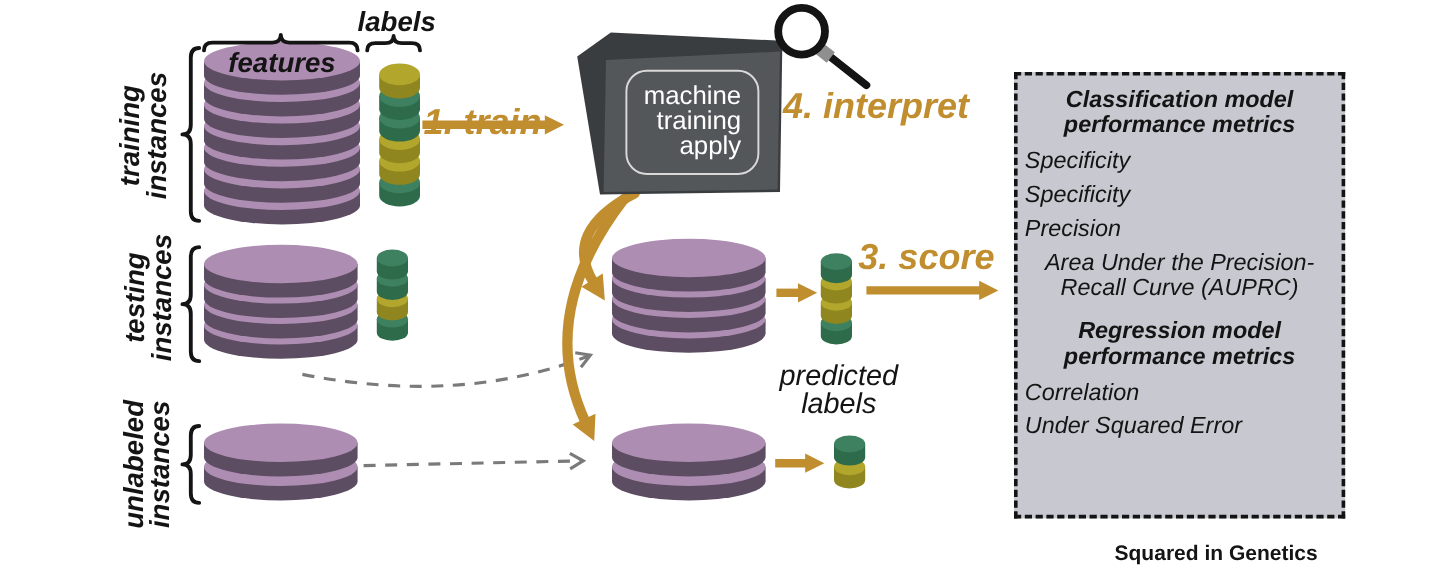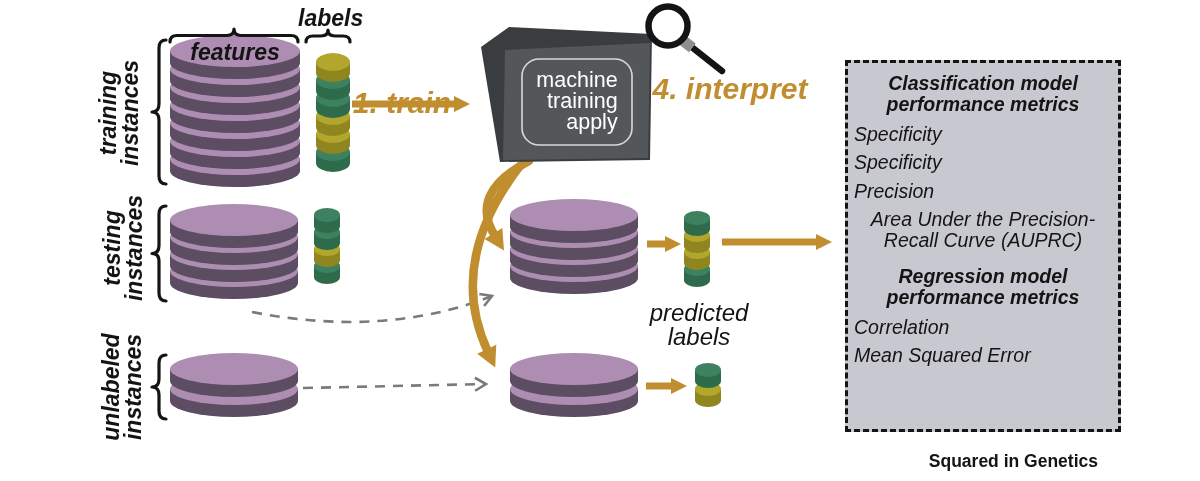--- a/index.html
+++ b/index.html
@@ -177,20 +177,21 @@
   <div class="side-label" style="left:124px;top:248px;">
     <div>testing</div>
     <div>instances</div>
   </div>
   <div class="side-label" style="left:123px;top:387px;">
     <div>unlabeled</div>
     <div>instances</div>
   </div>
 
   <div class="gold-label" style="left:402px;top:71px;margin-top:32px;">1. train</div>
+  <div class="gold-label" style="left:772px;top:215px;">3. score</div>
   <div class="gold-label" style="left:730px;top:89px;">4. interpret</div>
 
   <div class="ml-text" style="left:577px;top:101px;">
     <div>machine</div>
     <div>training</div>
     <div>apply</div>
   </div>
 
   <div class="pred-caption" style="left:699px;top:325px;">
     <div>predicted</div>
@@ -199,17 +200,17 @@
 
   <div class="metrics-box">
     <div class="m-title">Classification model performance metrics</div>
     <div class="m-item">Specificity</div>
     <div class="m-item">Specificity</div>
     <div class="m-item">Precision</div>
     <div class="m-item">Area Under the Precision-Recall Curve (AUPRC)</div>
     <div class="m-gap"></div>
     <div class="m-title">Regression model performance metrics</div>
     <div class="m-item">Correlation</div>
-    <div class="m-item">Mean Squared Error</div>
+    <div class="m-item">Under Squared Error</div>
   </div>
 
   <div class="footer">Squared in Genetics</div>
 </div>
 
 </body></html>

